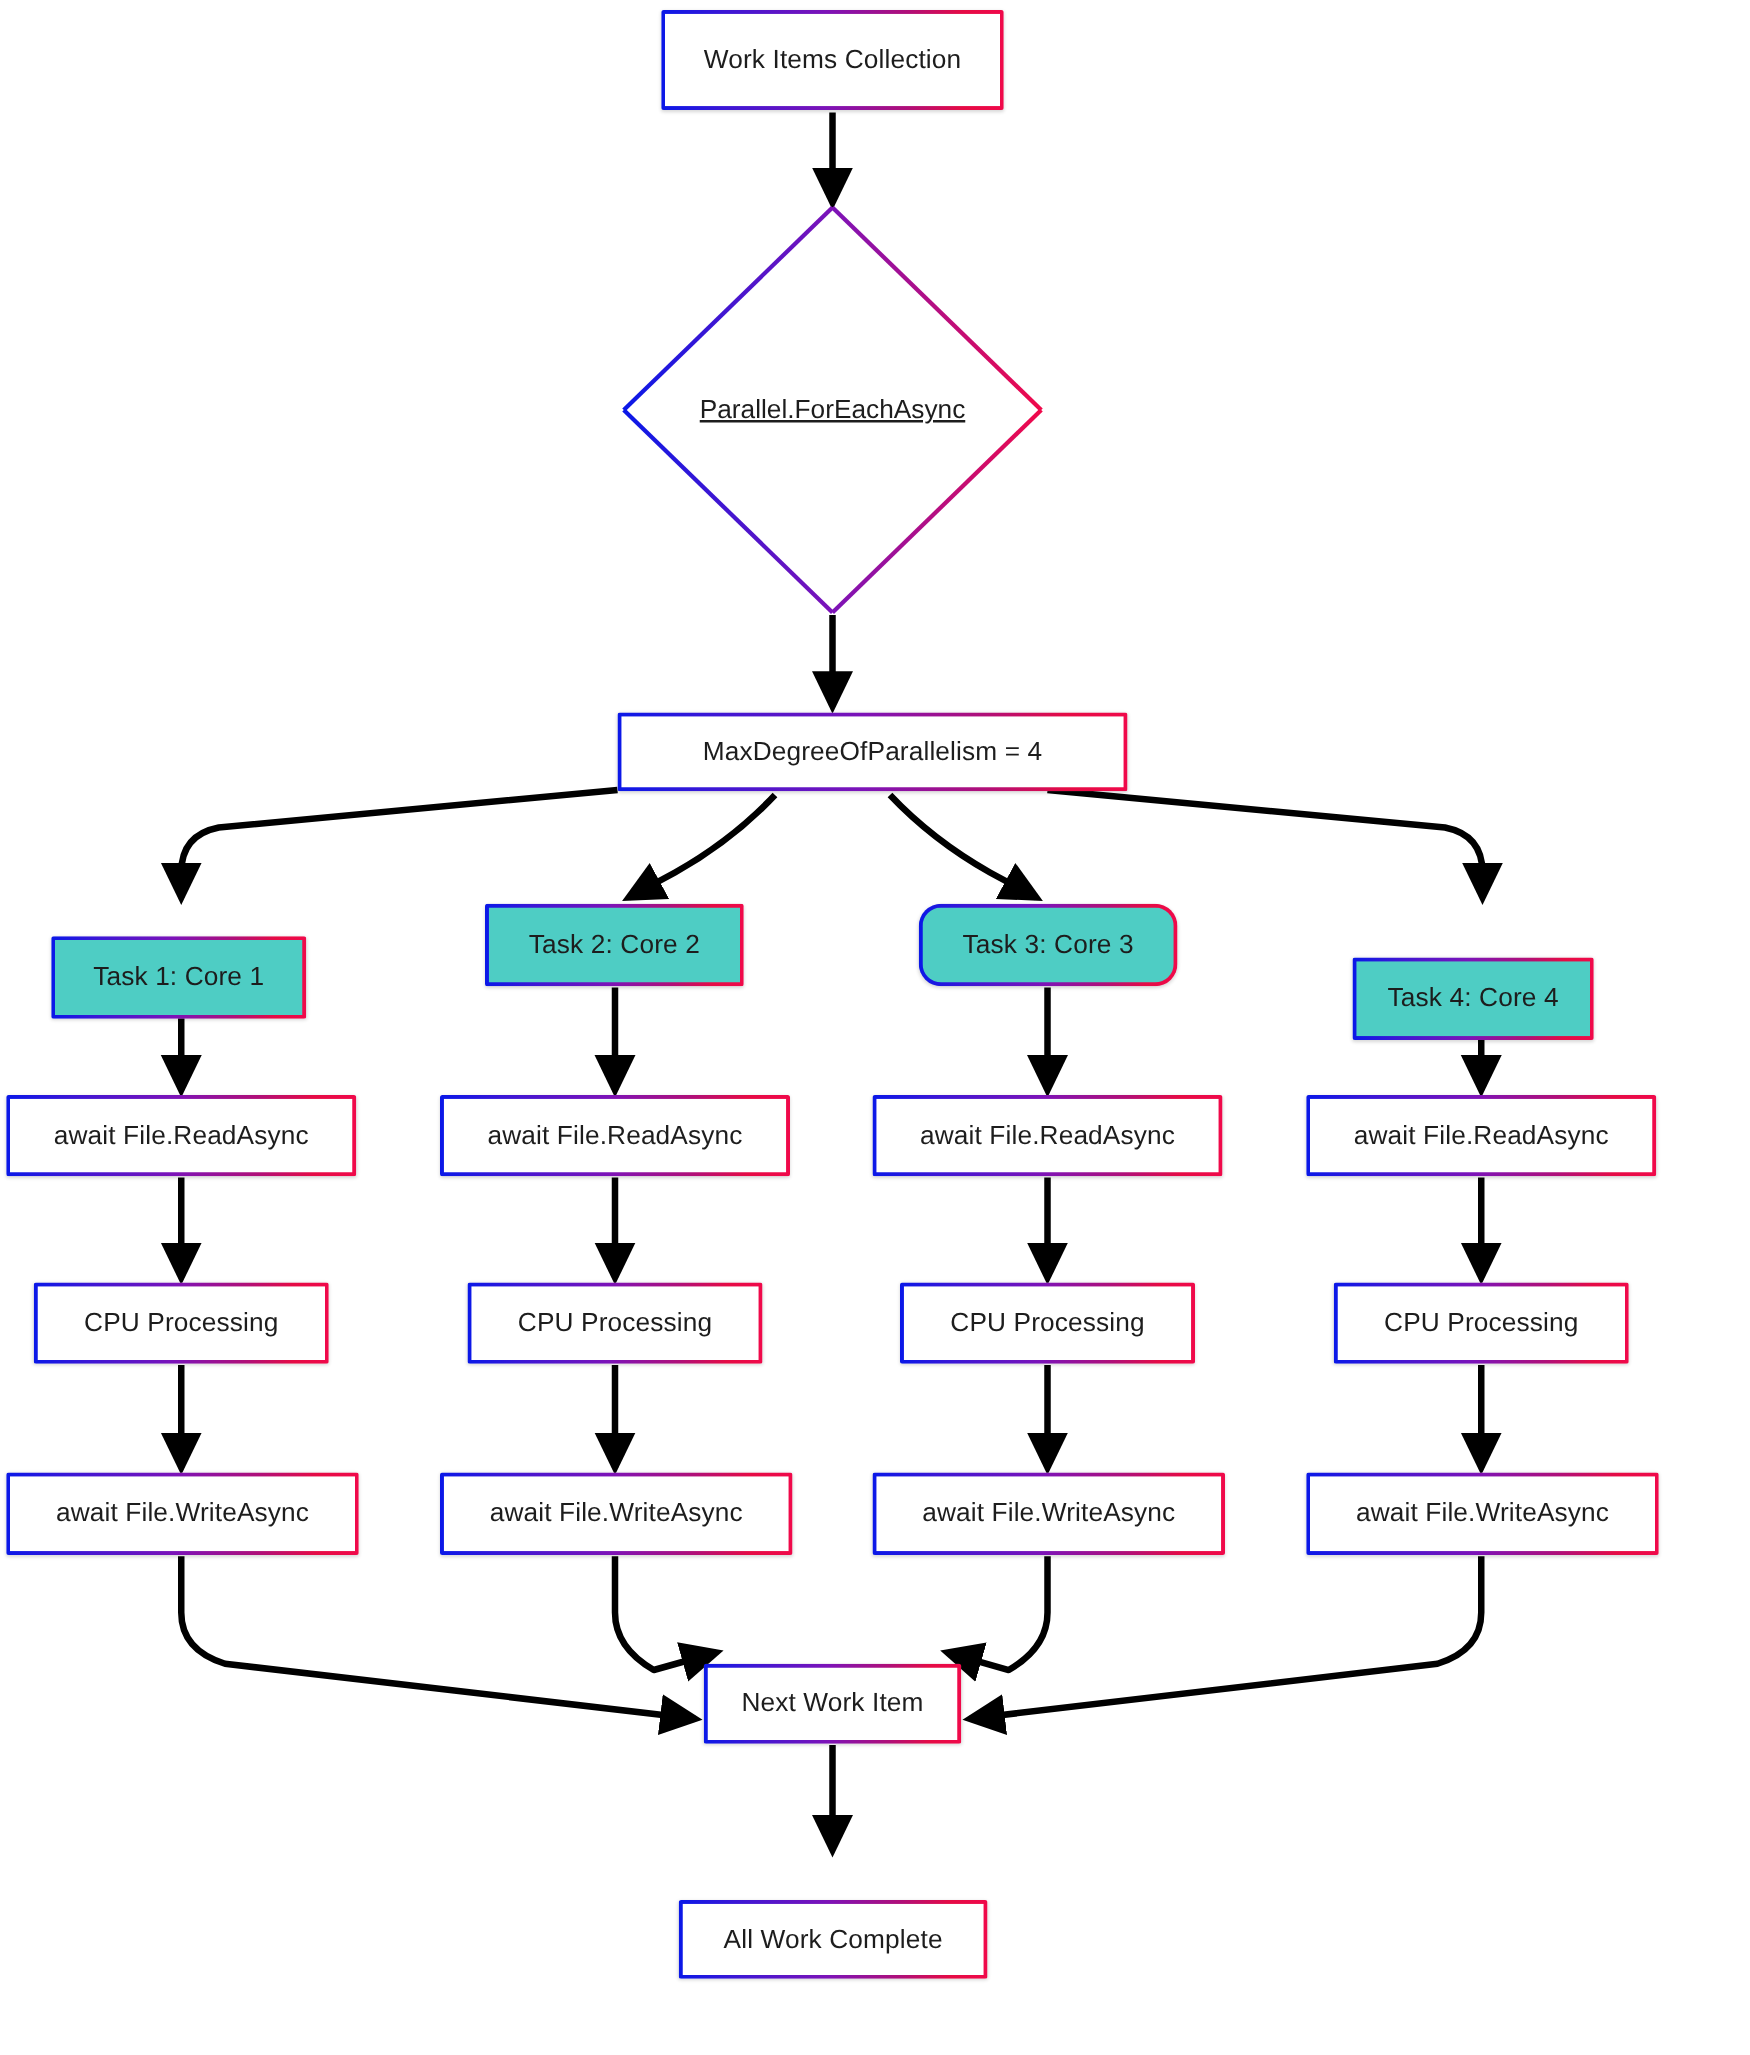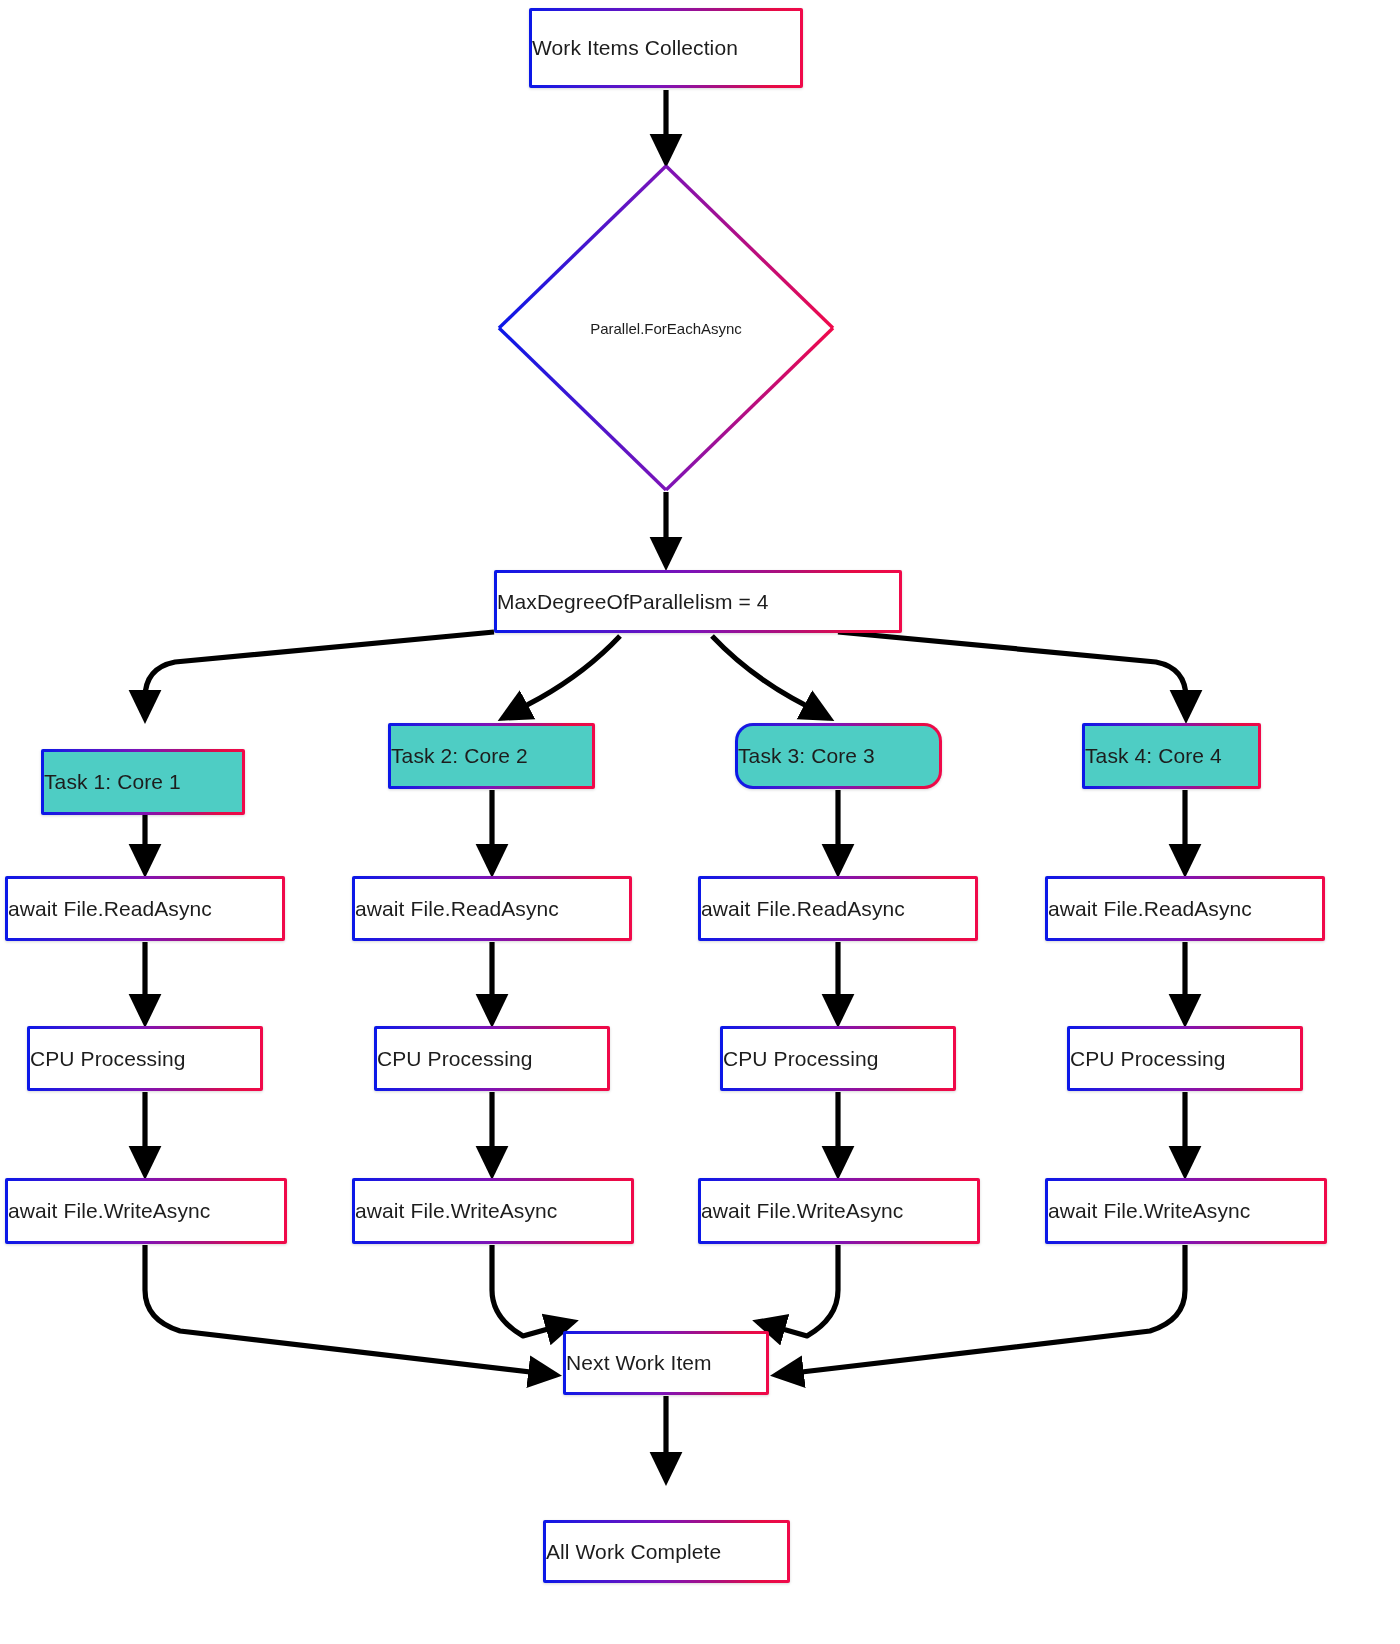--- a/index.html
+++ b/index.html
@@ -18,21 +18,21 @@
     position:absolute;
     left:0; top:0;
     width:1400px; height:1644px;
     pointer-events:none;
   }
   .node{
     position:absolute;
     box-sizing:border-box;
     display:flex;
     align-items:center;
-    justify-content:flex-start;
+    justify-content:center;
     color:#1d1d1d;
     font-size:21px;
     line-height:1.1;
     letter-spacing:0.1px;
     white-space:nowrap;
     z-index:3;
   }
   
   .rect{
     background:#ffffff;
@@ -54,23 +54,24 @@
     position:absolute;
     z-index:3;
     display:flex;
     align-items:center;
     justify-content:center;
   }
   .diamond-wrap svg{position:absolute;left:0;top:0;}
   .diamond-label{
     position:relative;
     z-index:2;
-    font-size:15px;
+    font-size:21px;
     color:#1d1d1d;
     white-space:nowrap;
+    text-decoration:underline;
   }
 </style>
 </head>
 <body>
 
 <div id="stage">
 
   <svg id="edges" viewBox="0 0 1400 1644" width="1400" height="1644" xmlns="http://www.w3.org/2000/svg">
     <defs>
       <marker id="arrow" viewBox="0 0 12 12" refX="9.2" refY="6" markerWidth="7" markerHeight="7" orient="auto-start-reverse">
@@ -185,21 +186,21 @@
   <div class="node rect" style="left:698px; top:876px; width:280px; height:65px;">
     <span>await File.ReadAsync</span>
   </div>
   <div class="node rect" style="left:720px; top:1026px; width:236px; height:65px;">
     <span>CPU Processing</span>
   </div>
   <div class="node rect" style="left:698px; top:1178px; width:282px; height:66px;">
     <span>await File.WriteAsync</span>
   </div>
 
-  <div class="node rect filled" style="--fill:#4ecdc4; left:1082px; top:723px; width:179px; height:66px;">
+  <div class="node rect filled" style="--fill:#4ecdc4; left:1082px; top:766px; width:193px; height:66px;">
     <span>Task 4: Core 4</span>
   </div>
   <div class="node rect" style="left:1045px; top:876px; width:280px; height:65px;">
     <span>await File.ReadAsync</span>
   </div>
   <div class="node rect" style="left:1067px; top:1026px; width:236px; height:65px;">
     <span>CPU Processing</span>
   </div>
   <div class="node rect" style="left:1045px; top:1178px; width:282px; height:66px;">
     <span>await File.WriteAsync</span>

